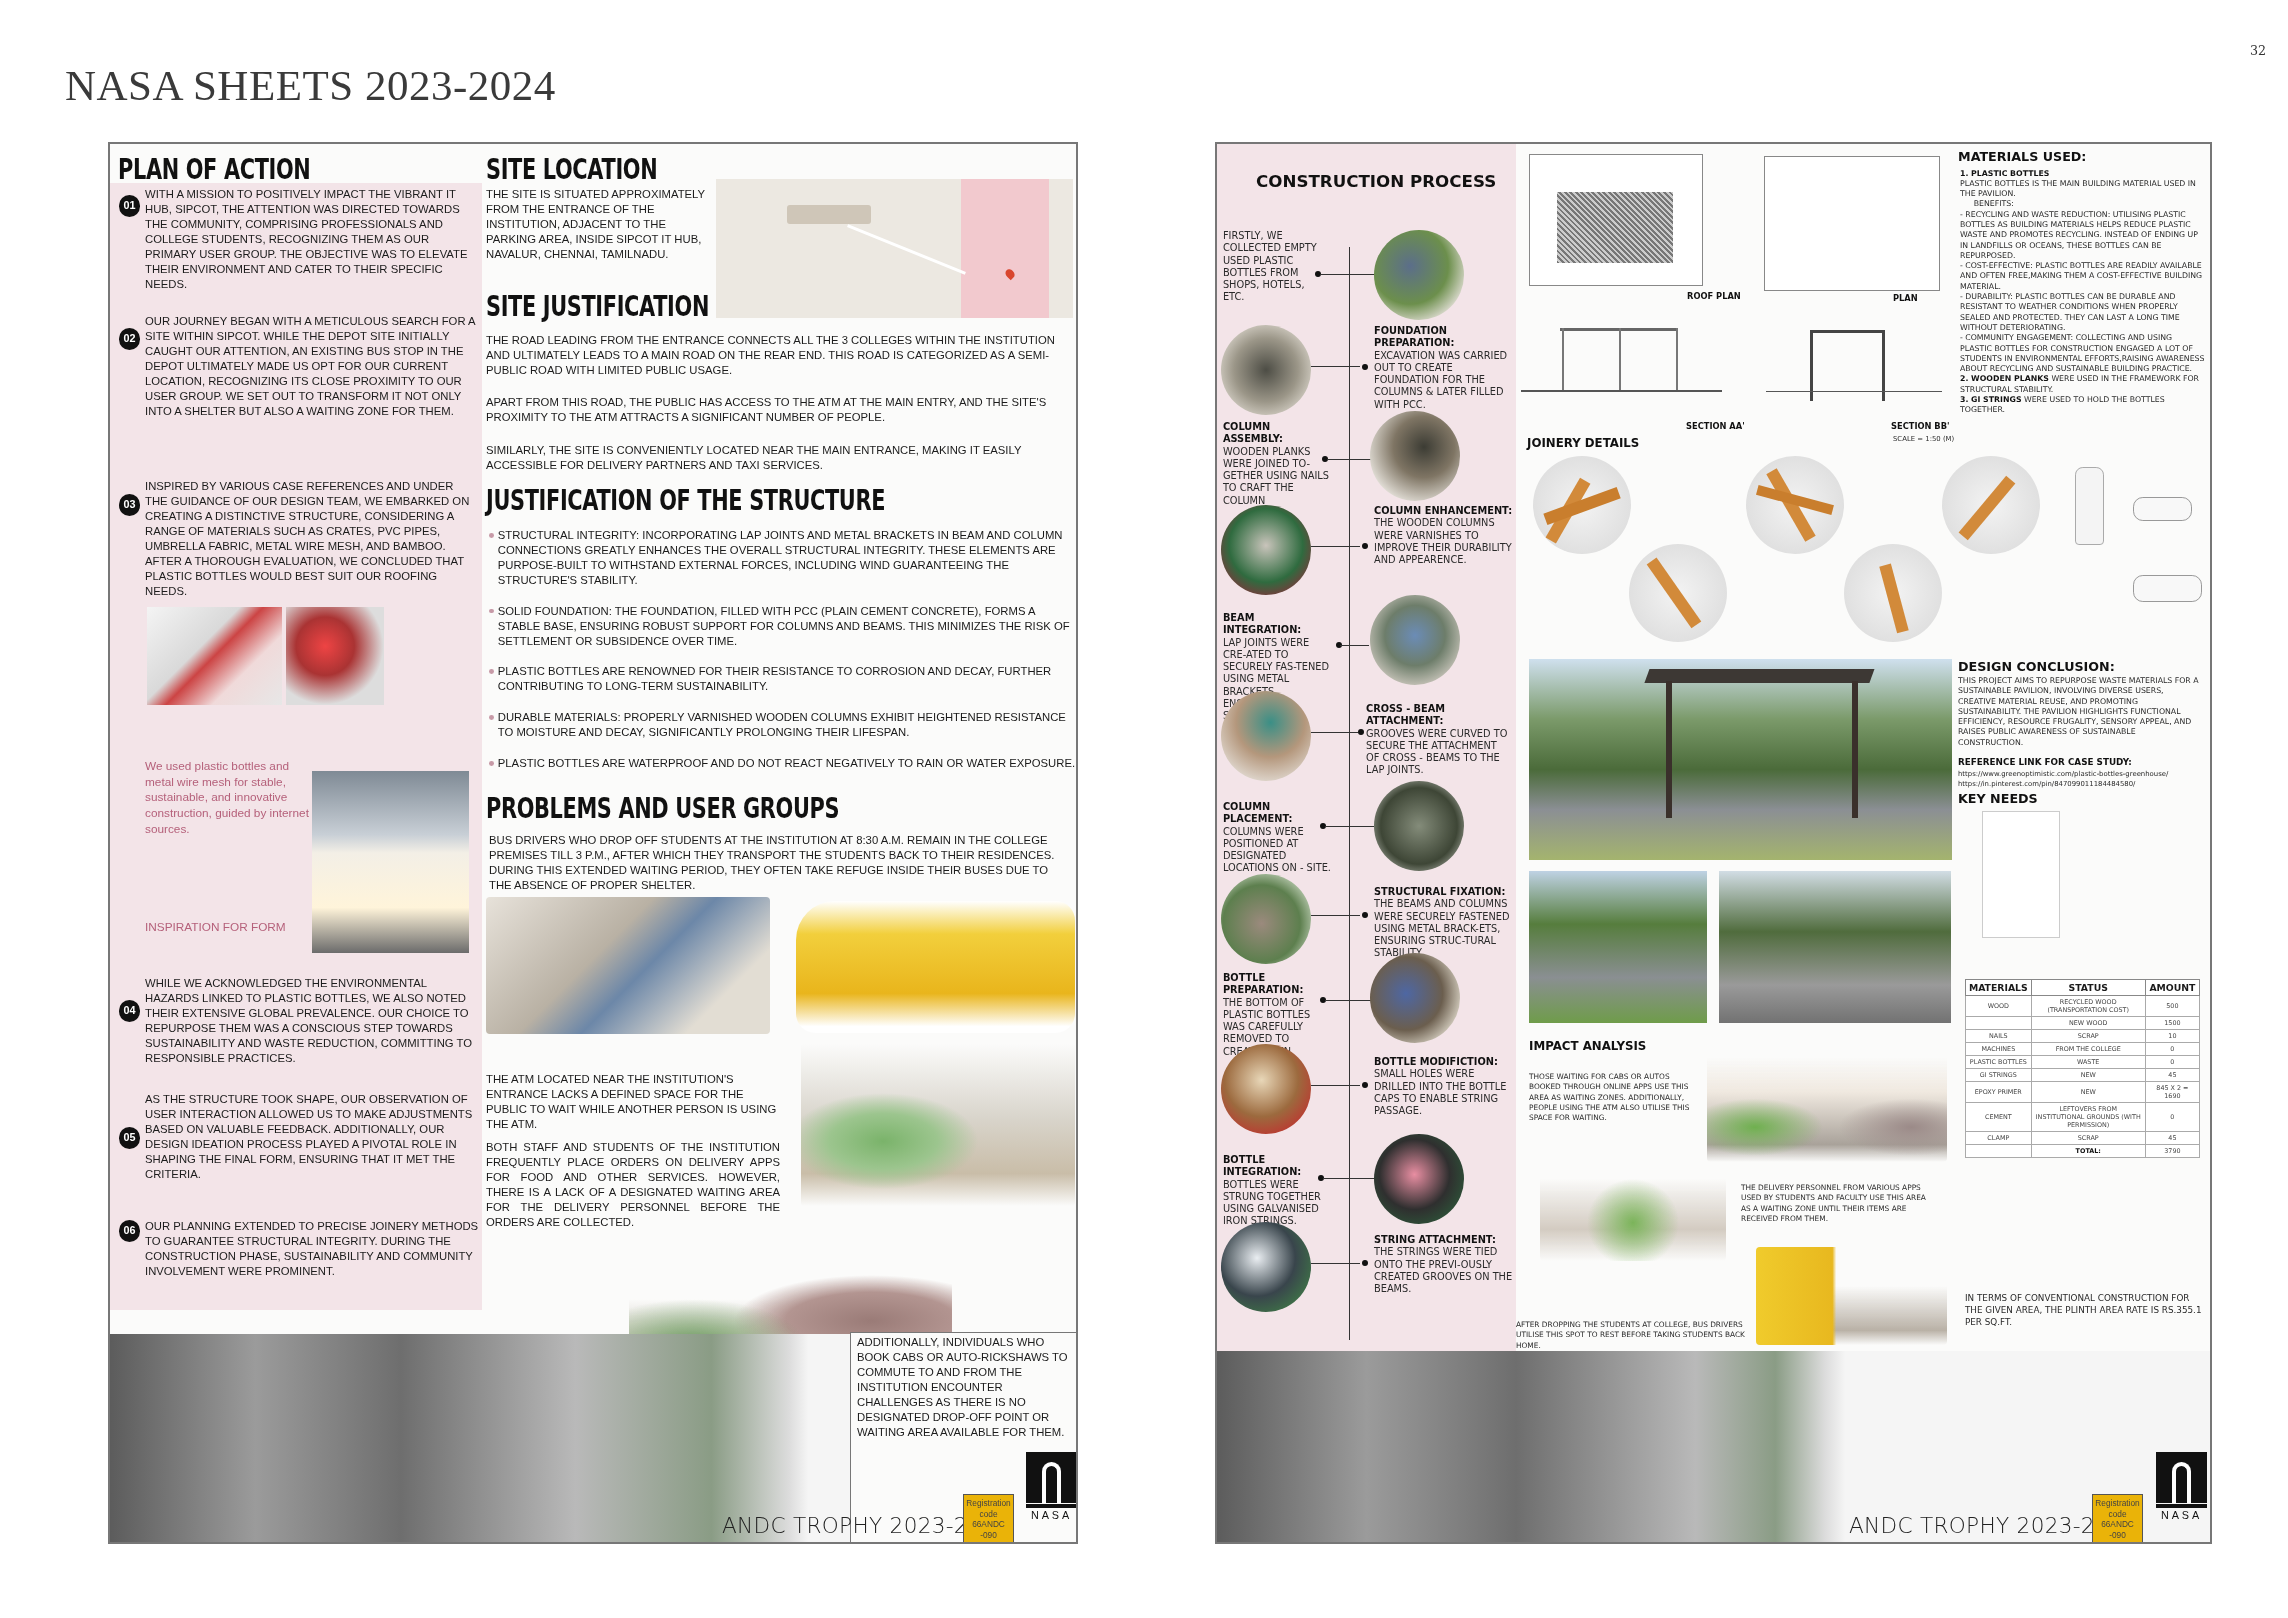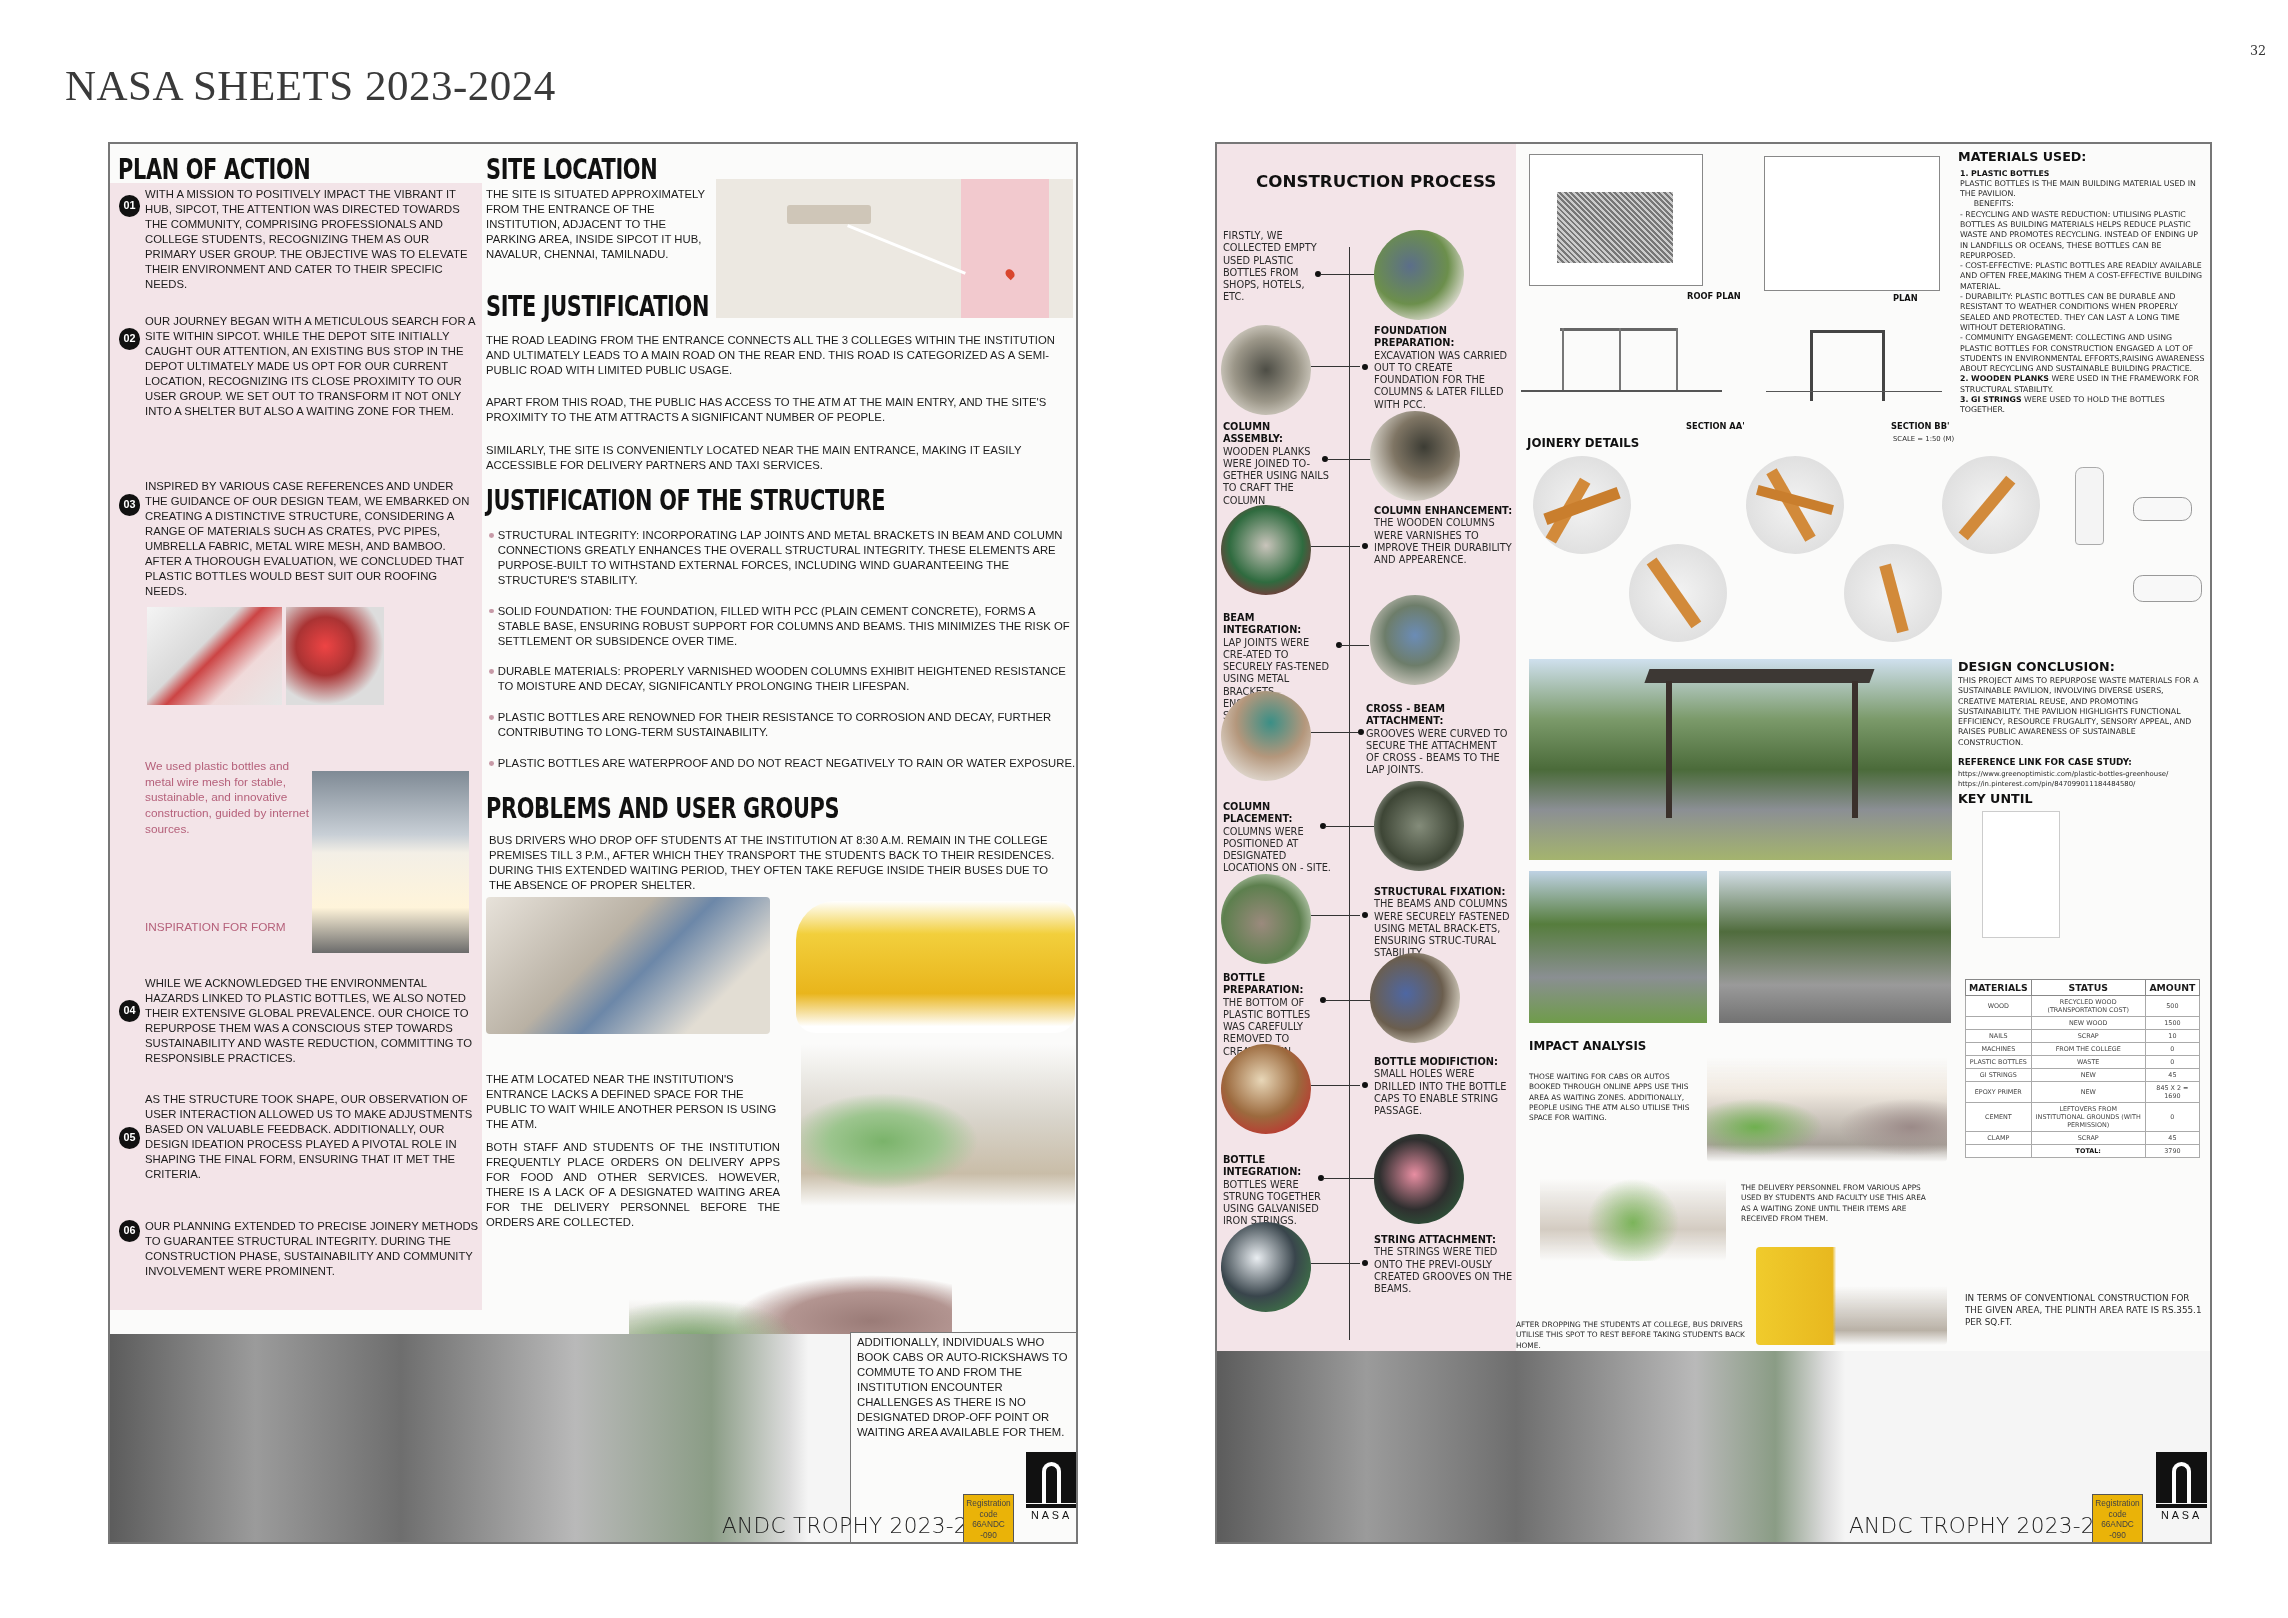--- a/index.html
+++ b/index.html
@@ -109,22 +109,22 @@
 
   <div class="sec-title h-cond" style="left:376px;top:145px;">SITE JUSTIFICATION</div>
   <div class="para" style="left:376px;top:189px;width:588px;">THE ROAD LEADING FROM THE ENTRANCE CONNECTS ALL THE 3 COLLEGES WITHIN THE INSTITUTION AND ULTIMATELY LEADS TO A MAIN ROAD ON THE REAR END. THIS ROAD IS CATEGORIZED AS A SEMI-PUBLIC ROAD WITH LIMITED PUBLIC USAGE.</div>
   <div class="para" style="left:376px;top:251px;width:588px;">APART FROM THIS ROAD, THE PUBLIC HAS ACCESS TO THE ATM AT THE MAIN ENTRY, AND THE SITE'S PROXIMITY TO THE ATM ATTRACTS A SIGNIFICANT NUMBER OF PEOPLE.</div>
   <div class="para" style="left:376px;top:299px;width:588px;">SIMILARLY, THE SITE IS CONVENIENTLY LOCATED NEAR THE MAIN ENTRANCE, MAKING IT EASILY ACCESSIBLE FOR DELIVERY PARTNERS AND TAXI SERVICES.</div>
 
   <div class="sec-title h-cond" style="left:376px;top:339px;">JUSTIFICATION OF THE STRUCTURE</div>
   <div class="bullet-list" style="left:379px;">
     <div class="bullet-item">STRUCTURAL INTEGRITY: INCORPORATING LAP JOINTS AND METAL BRACKETS IN BEAM AND COLUMN CONNECTIONS GREATLY ENHANCES THE OVERALL STRUCTURAL INTEGRITY. THESE ELEMENTS ARE PURPOSE-BUILT TO WITHSTAND EXTERNAL FORCES, INCLUDING WIND GUARANTEEING THE STRUCTURE'S STABILITY.</div>
     <div class="bullet-item">SOLID FOUNDATION: THE FOUNDATION, FILLED WITH PCC (PLAIN CEMENT CONCRETE), FORMS A STABLE BASE, ENSURING ROBUST SUPPORT FOR COLUMNS AND BEAMS. THIS MINIMIZES THE RISK OF SETTLEMENT OR SUBSIDENCE OVER TIME.</div>
+    <div class="bullet-item">PLASTIC BOTTLES ARE RENOWNED FOR THEIR RESISTANCE TO CORROSION AND DECAY, FURTHER CONTRIBUTING TO LONG-TERM SUSTAINABILITY.</div>
     <div class="bullet-item">DURABLE MATERIALS: PROPERLY VARNISHED WOODEN COLUMNS EXHIBIT HEIGHTENED RESISTANCE TO MOISTURE AND DECAY, SIGNIFICANTLY PROLONGING THEIR LIFESPAN.</div>
-    <div class="bullet-item">PLASTIC BOTTLES ARE RENOWNED FOR THEIR RESISTANCE TO CORROSION AND DECAY, FURTHER CONTRIBUTING TO LONG-TERM SUSTAINABILITY.</div>
     <div class="bullet-item">PLASTIC BOTTLES ARE WATERPROOF AND DO NOT REACT NEGATIVELY TO RAIN OR WATER EXPOSURE.</div>
   </div>
 
   <div class="sec-title h-cond" style="left:376px;top:647px;">PROBLEMS AND USER GROUPS</div>
   <div class="para" style="left:379px;top:689px;width:583px;">BUS DRIVERS WHO DROP OFF STUDENTS AT THE INSTITUTION AT 8:30 A.M. REMAIN IN THE COLLEGE PREMISES TILL 3 P.M., AFTER WHICH THEY TRANSPORT THE STUDENTS BACK TO THEIR RESIDENCES. DURING THIS EXTENDED WAITING PERIOD, THEY OFTEN TAKE REFUGE INSIDE THEIR BUSES DUE TO THE ABSENCE OF PROPER SHELTER.</div>
 
   <div class="sketch" style="left:376px;top:753px;width:284px;height:137px;background:linear-gradient(135deg,#e7e2da,#b9b1a4 40%,#6c87a8 55%,#e2ddd3 80%);"></div>
   <div class="sketch" style="left:686px;top:757px;width:279px;height:132px;background:linear-gradient(180deg,#fff 0%,#f2cf3c 25%,#e9b51c 70%,#fff 95%);border-radius:39px 19.6px 19.6px 19.6px;"></div>
 
   <div class="para" style="left:376px;top:928px;width:294px;">THE ATM LOCATED NEAR THE INSTITUTION'S ENTRANCE LACKS A DEFINED SPACE FOR THE PUBLIC TO WAIT WHILE ANOTHER PERSON IS USING THE ATM.</div>
@@ -283,21 +283,21 @@
   <div class="render" style="left:312px;top:727px;width:178px;height:152px;background:linear-gradient(180deg,#bfd2e4 0%,#567d3d 35%,#8a8f92 70%,#6f9c4a 100%);"></div>
   <div class="render" style="left:502px;top:727px;width:232px;height:152px;background:linear-gradient(180deg,#d2dde5 0%,#506c3d 40%,#9a9a9a 75%,#727272 100%);"></div>
 
   <div class="rh" style="left:741px;top:515px;font-size:12.7px;">DESIGN CONCLUSION:</div>
   <div class="rt" style="left:741px;top:532px;width:243px;">THIS PROJECT AIMS TO REPURPOSE WASTE MATERIALS FOR A SUSTAINABLE PAVILION, INVOLVING DIVERSE USERS, CREATIVE MATERIAL REUSE, AND PROMOTING SUSTAINABILITY. THE PAVILION HIGHLIGHTS FUNCTIONAL EFFICIENCY, RESOURCE FRUGALITY, SENSORY APPEAL, AND RAISES PUBLIC AWARENESS OF SUSTAINABLE CONSTRUCTION.</div>
   <div class="rh" style="left:741px;top:613px;font-size:8.8px;">REFERENCE LINK FOR CASE STUDY:</div>
   <div class="rt" style="left:741px;top:625px;width:243px;text-transform:none;font-size:6.9px;">
     <div>https://www.greenoptimistic.com/plastic-bottles-greenhouse/</div>
     <div>https://in.pinterest.com/pin/847099011184484580/</div>
   </div>
-  <div class="rh" style="left:741px;top:647px;font-size:12.7px;">KEY UNTIL</div>
+  <div class="rh" style="left:741px;top:647px;font-size:12.7px;">KEY NEEDS</div>
   <div class="drawing" style="left:765px;top:667px;width:78px;height:127px;border:1px solid #ccc;"></div>
 
   <table class="mat-table" style="left:748px;top:835px;width:235px;">
     <thead>
       <tr>
         <th>MATERIALS</th>
         <th>STATUS</th>
         <th>AMOUNT</th>
       </tr>
     </thead>

